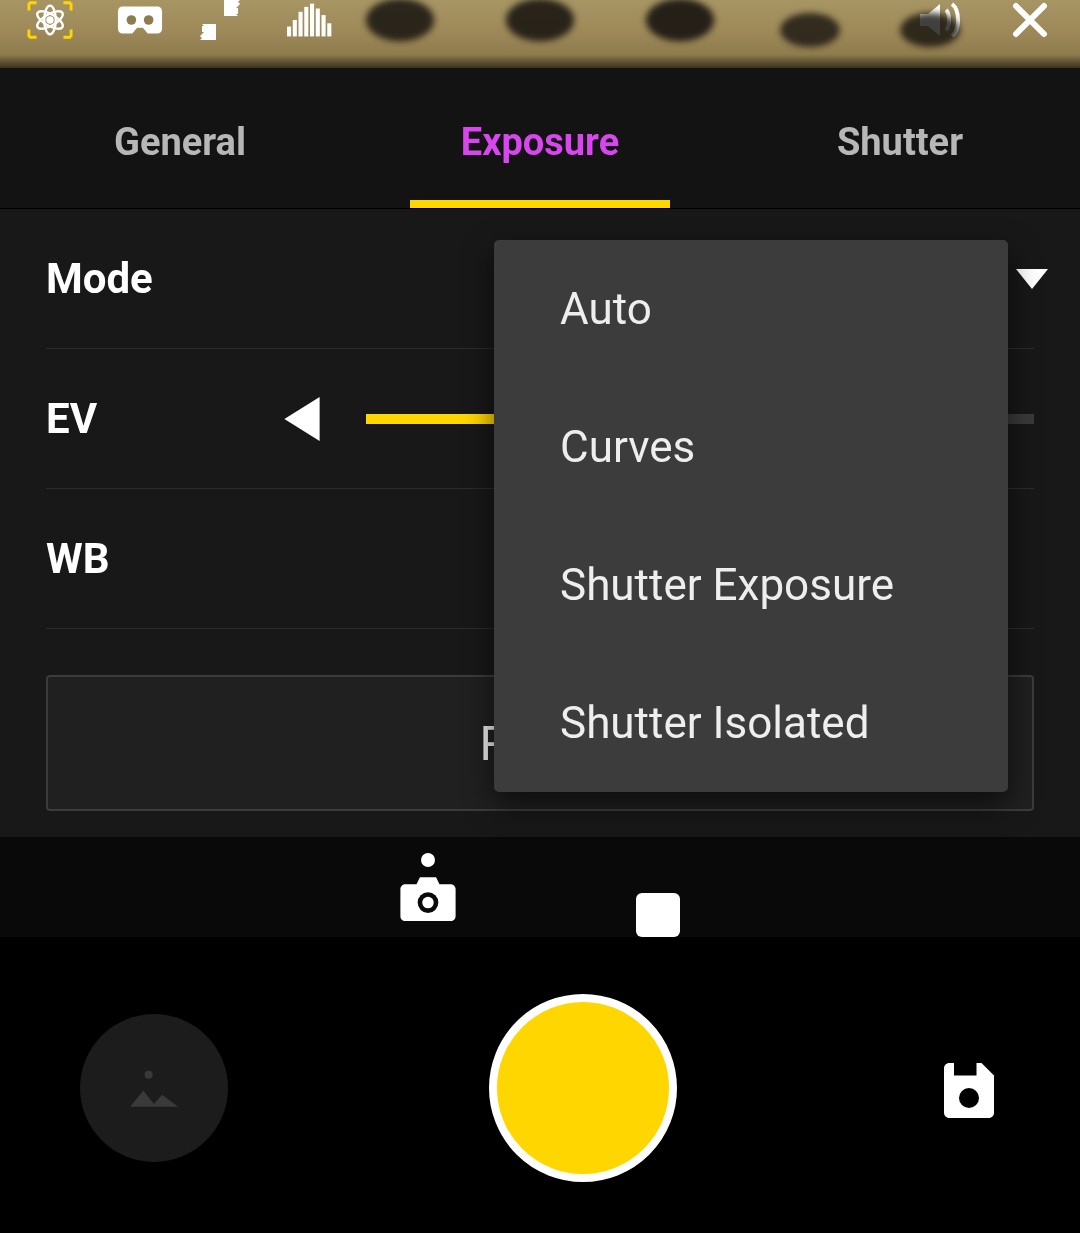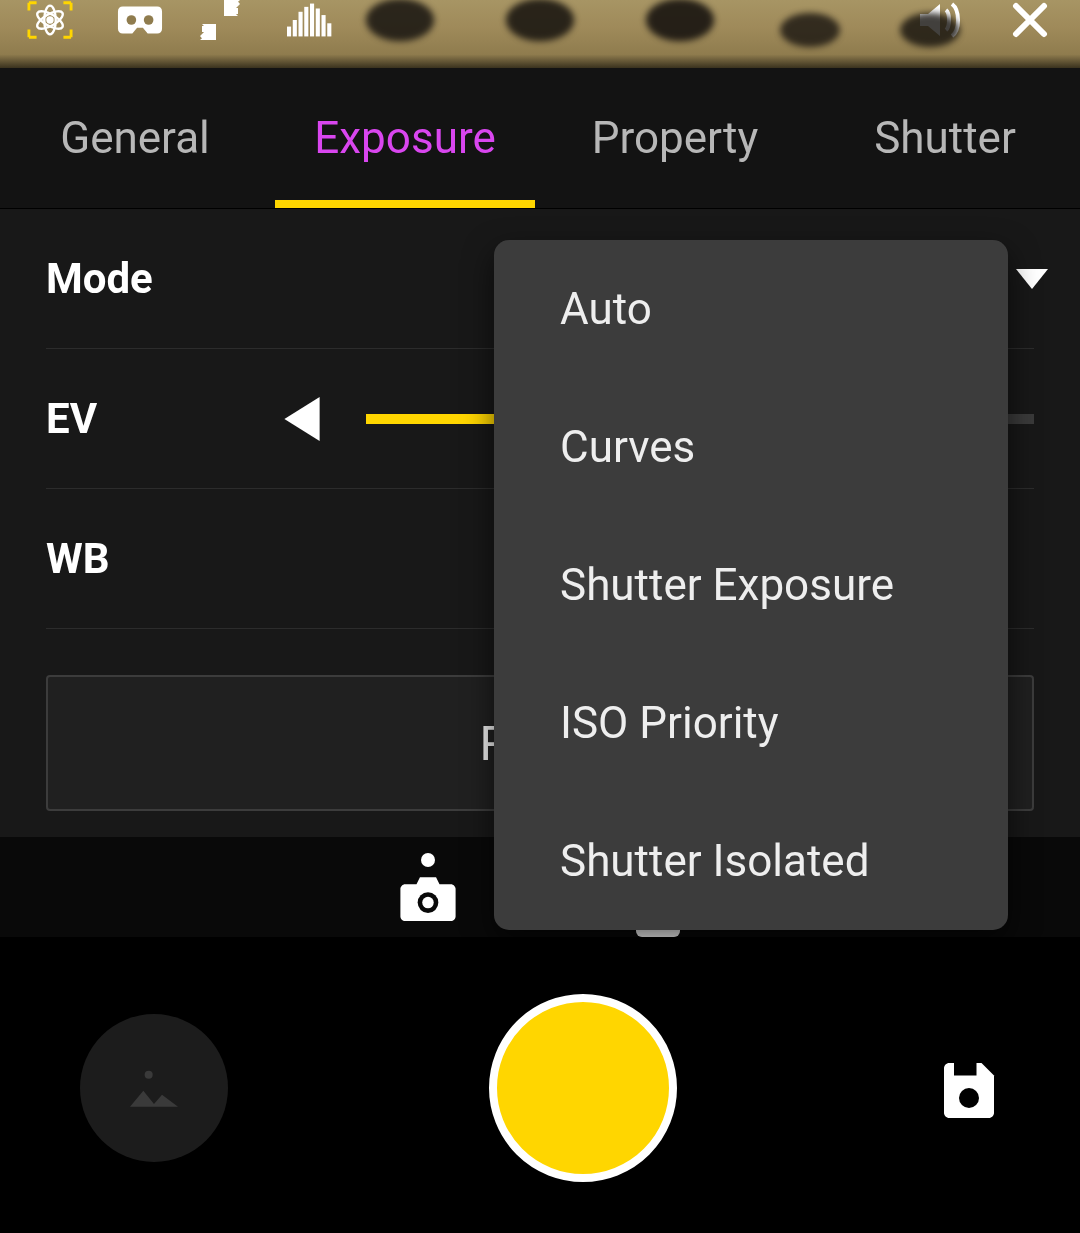--- a/index.html
+++ b/index.html
@@ -72,22 +72,22 @@
     border-bottom:1px solid #000;
   }
   .tabs {
     display:flex;
     align-items:flex-end;
     height:140px;
   }
   .tab {
     flex:1;
     text-align:center;
-    font-size:44px;
-    font-weight:400;
+    font-size:38px;
+    font-weight:700;
     color:#b7b7b7;
     padding-bottom:44px;
     position:relative;
     cursor:pointer;
   }
   .tab.active {
     color:#d946ef;
   }
   .tab.active::after {
     content:"";
@@ -231,21 +231,21 @@
   }
   .save-btn svg { width:60px; height:60px; fill:#fff; }
 
   
   .dropdown-popup {
     position:absolute;
     left:494px;
     top:240px;
     width:514px;
     background:#3c3c3c;
-    border-radius:15px;
+    border-radius:5px;
     box-shadow:0 12px 30px rgba(0,0,0,.6);
     z-index:100;
     overflow:hidden;
   }
   .dropdown-item {
     height:138px;
     display:flex;
     align-items:center;
     padding:0 66px;
     font-size:44px;
@@ -310,21 +310,20 @@
         <path stroke="#fff" stroke-width="6" stroke-linecap="round" d="M6 6 L34 34 M34 6 L6 34"></path>
       </svg>
     </div>
   </div>
 </div>
 
 <div class="tabs-bar">
   <div class="tabs">
     <div class="tab">General</div>
     <div class="tab active">Exposure</div>
-    <div class="tab">Property</div>
     <div class="tab">Shutter</div>
   </div>
 </div>
 
 <div class="settings-panel">
 
   <div class="setting-row">
     <div class="setting-label">Mode</div>
     <div class="mode-select">
       <div class="caret"></div>
@@ -381,15 +380,14 @@
       <circle cx="24" cy="32" r="8" fill="#000"></circle>
       <rect x="12" y="4" width="18" height="10" fill="#000"></rect>
     </svg>
   </div>
 </div>
 
 <div class="dropdown-popup">
   <div class="dropdown-item">Auto</div>
   <div class="dropdown-item">Curves</div>
   <div class="dropdown-item">Shutter Exposure</div>
-  <div class="dropdown-item">ISO Priority</div>
   <div class="dropdown-item">Shutter Isolated</div>
 </div>
 
 </body></html>

